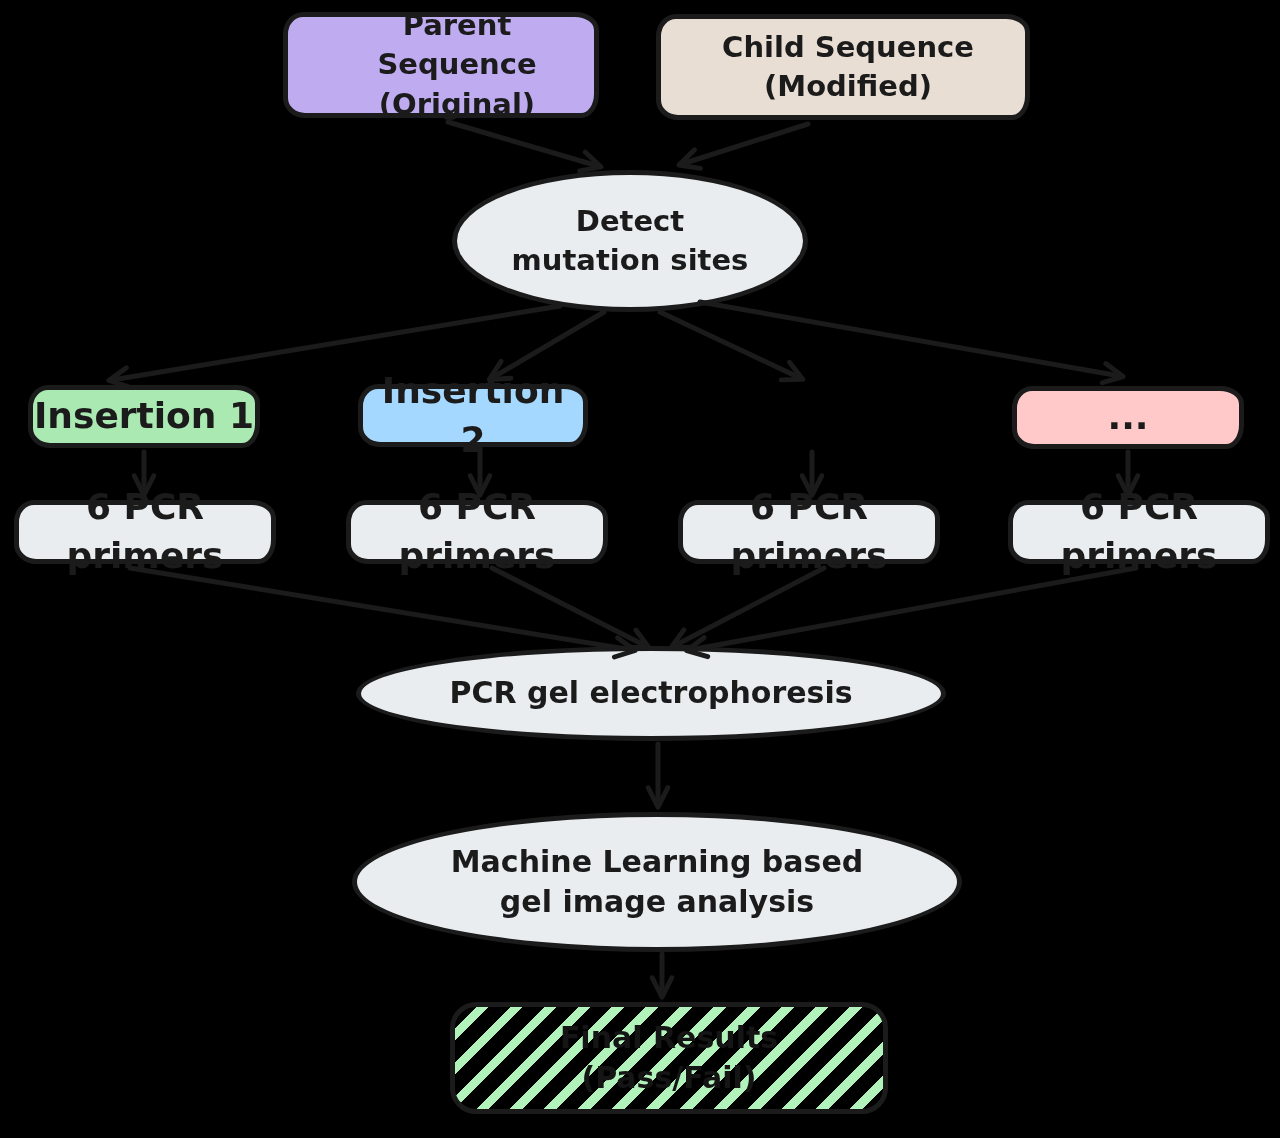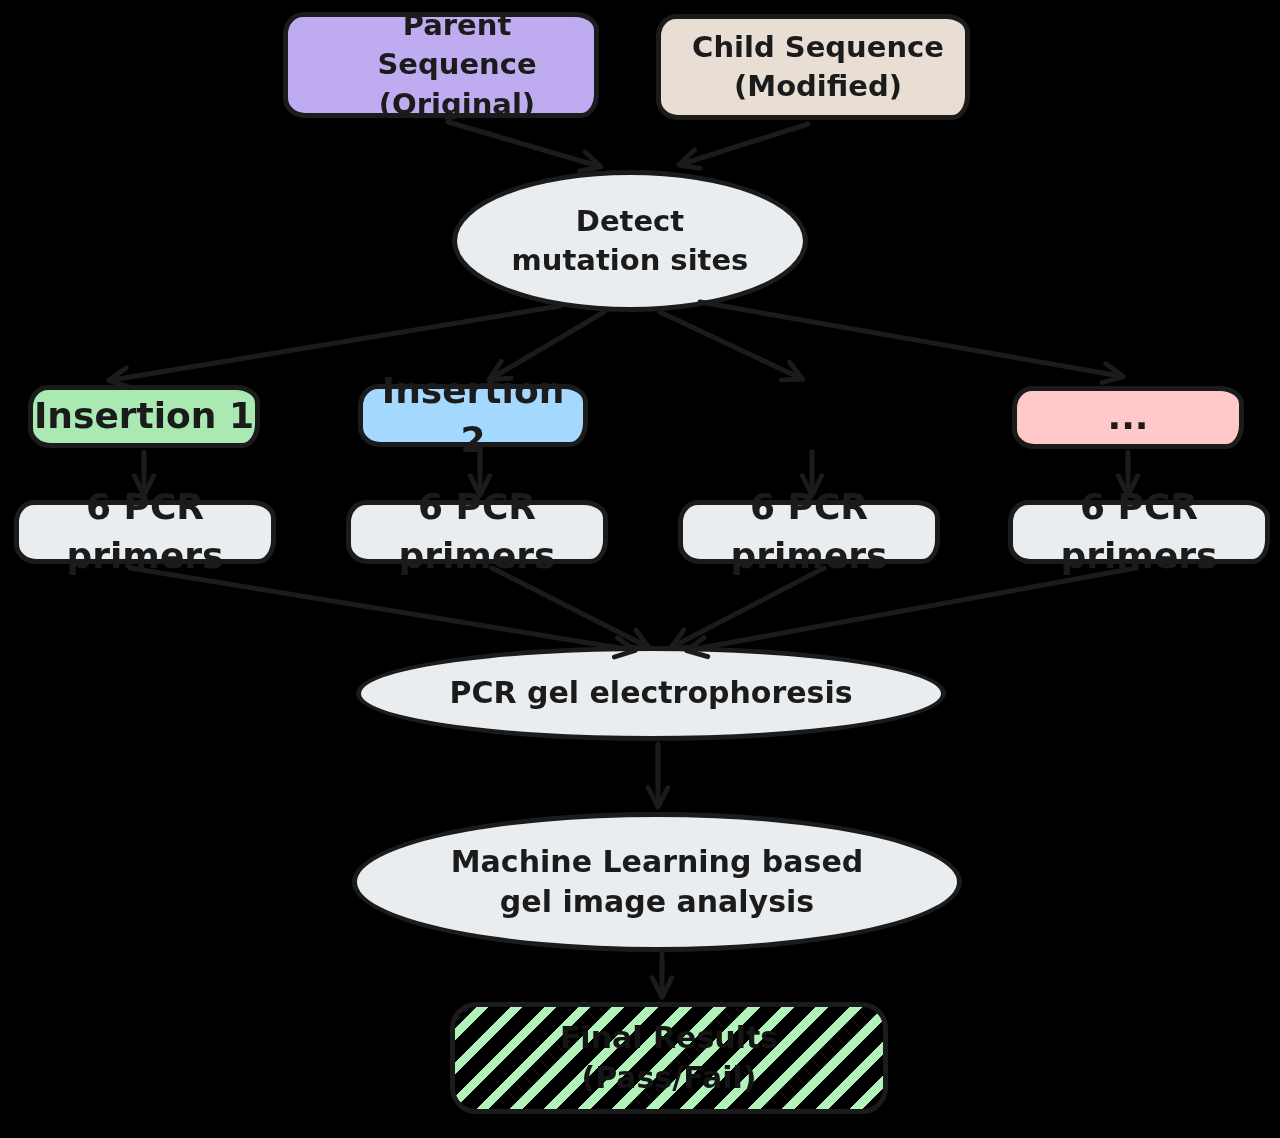--- a/index.html
+++ b/index.html
@@ -65,21 +65,21 @@
 </head>
 <body>
 
 <div class="canvas">
 
   <div class="node rect fs29" style="left: 283px; top: 12px; width: 316px; height: 106px; background: rgb(190, 171, 240); padding-left: 32px;">
     <span class="line">Parent Sequence</span>
     <span class="line">(Original)</span>
   </div>
 
-  <div class="node rect fs29" style="left: 656px; top: 14px; width: 314px; height: 106px; background: rgb(232, 222, 212); padding-left: 10px;">
+  <div class="node rect fs29" style="left: 656px; top: 14px; width: 374px; height: 106px; background: rgb(232, 222, 212); padding-left: 10px;">
     <span class="line">Child Sequence</span>
     <span class="line">(Modified)</span>
   </div>
 
   <div class="node ellipse fs29" style="left:452px; top:170px; width:356px; height:142px;">
     <span class="line">Detect</span>
     <span class="line">mutation sites</span>
   </div>
 
   <div class="node rect fs28" style="left: 28px; top: 385px; width: 232px; height: 63px; background: rgb(171, 233, 179);">

